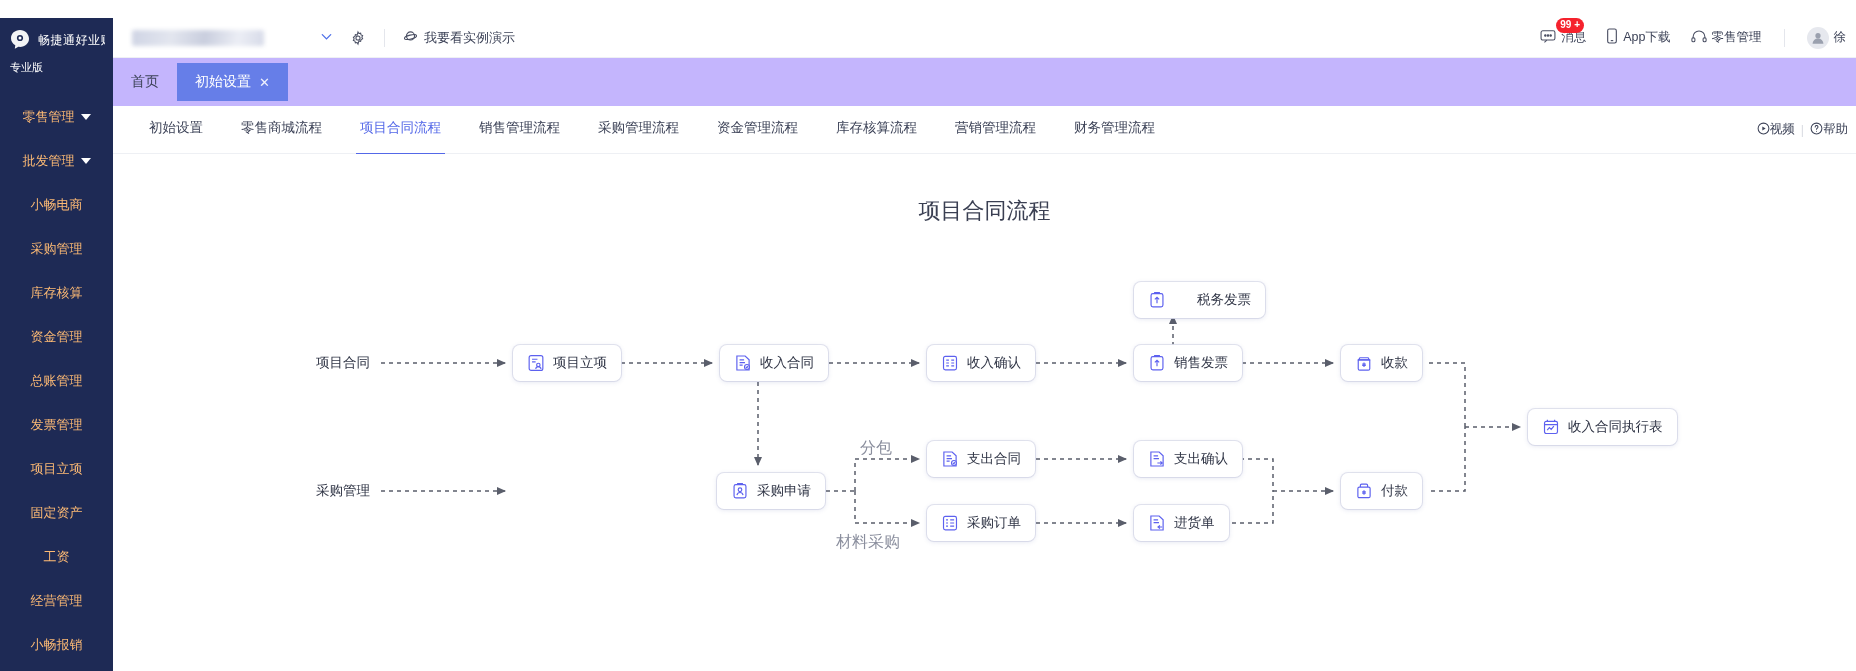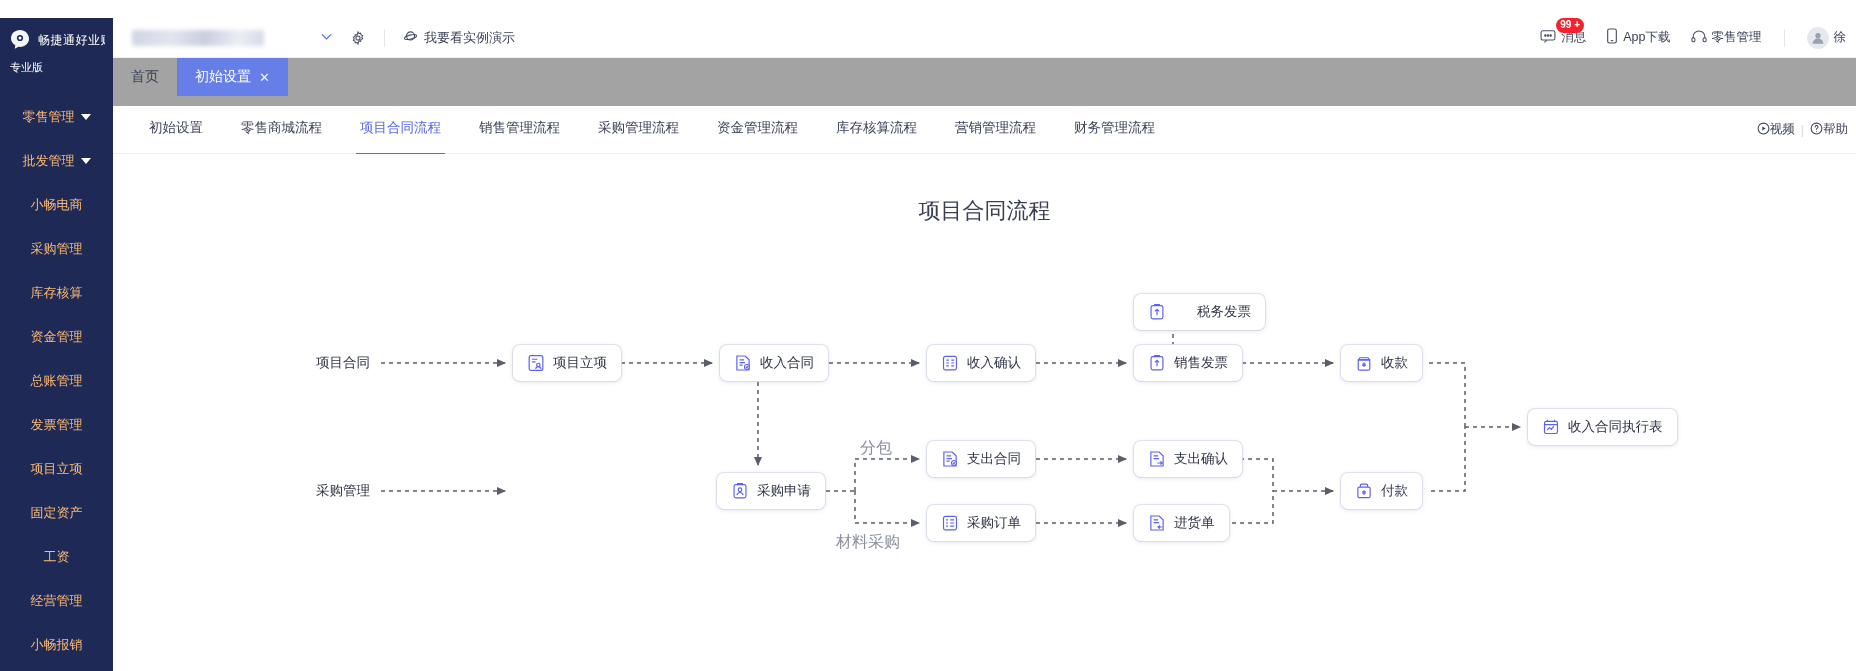--- a/index.html
+++ b/index.html
@@ -55,21 +55,21 @@
     position: absolute; top: -11px; left: 16px; background: #f5222d; color: #fff;
     font-size: 10px; line-height: 14px; height: 15px; padding: 0 4px;
     border-radius: 8px; font-weight: bold; white-space: nowrap;
   }
   .avatar { width: 22px; height: 22px; border-radius: 50%; background: #e6e8ee;
             display: flex; align-items: center; justify-content: center; }
 
   
   .tabstrip {
     position: absolute; left: 113px; top: 58px; right: 0; height: 48px;
-    background: #a3a3a3; display: flex; align-items: flex-start;
+    background: #c4b5fd; display: flex; align-items: center;
   }
   .btab {
     height: 38px; display: flex; align-items: center; gap: 8px;
     padding: 0 18px; font-size: 14px; color: #3c4257; cursor: pointer;
   }
   .btab.active { background: #667ee8; color: #ffffff; }
   .tab-close { font-size: 13px; opacity: .9; }
 
   
   .subnav {
@@ -393,21 +393,21 @@
         <span class="ic">
           <svg viewBox="0 0 20 20" fill="none" stroke="#5d61ef" stroke-width="1.3">
               <rect x="3.4" y="3" width="13.2" height="14.6" rx="2"></rect>
               <path d="M7.4 3V1.8h5.2V3"></path>
               <path d="M10 13.6V7.2M7.6 9.4L10 7l2.4 2.4"></path>
             </svg>
         </span>
         <span>销售发票</span>
       </div>
 
-      <div class="node" style="left:1021px; top:140px;gap:31px;">
+      <div class="node" style="left:1021px; top:128px;gap:31px;">
         <span class="ic">
           <svg viewBox="0 0 20 20" fill="none" stroke="#5d61ef" stroke-width="1.3">
               <rect x="3.4" y="3" width="13.2" height="14.6" rx="2"></rect>
               <path d="M7.4 3V1.8h5.2V3"></path>
               <path d="M10 13.6V7.2M7.6 9.4L10 7l2.4 2.4"></path>
             </svg>
         </span>
         <span>税务发票</span>
       </div>
 

